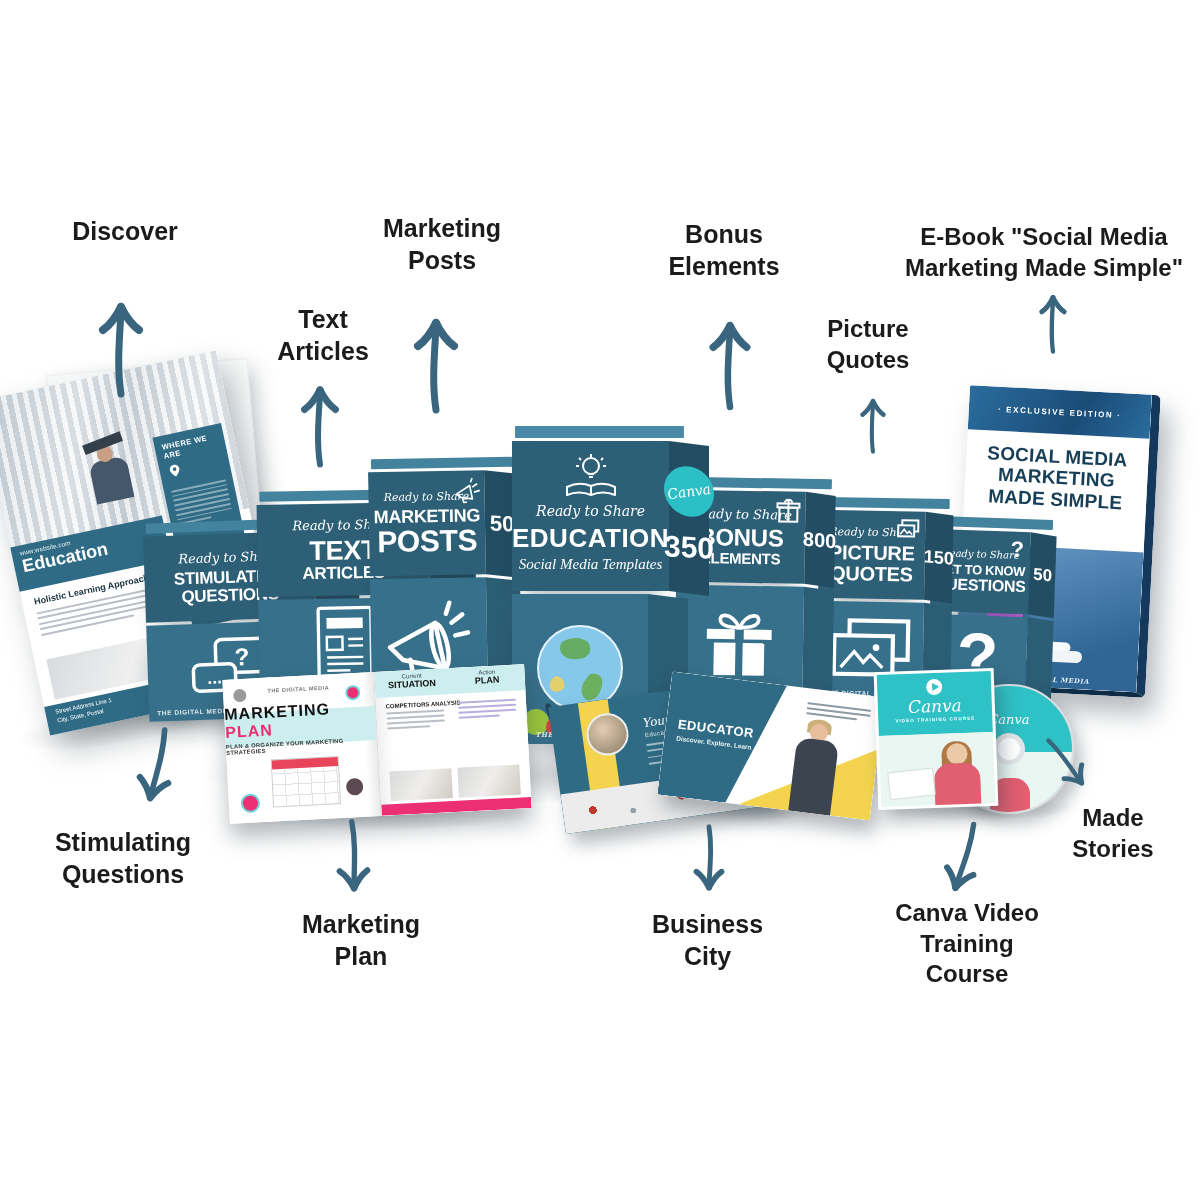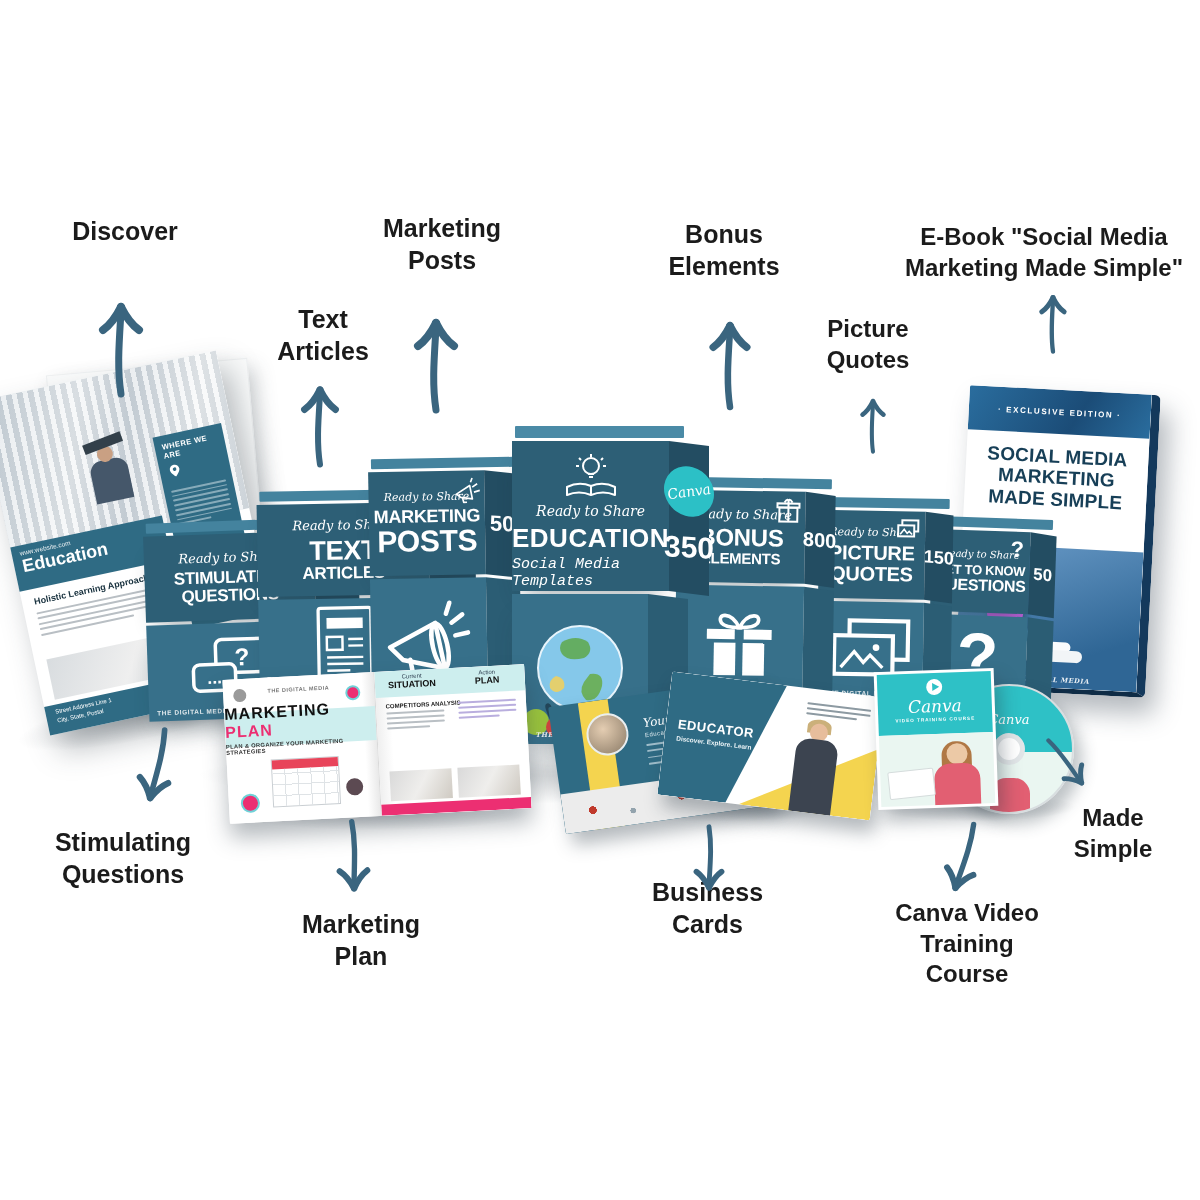--- a/index.html
+++ b/index.html
@@ -40,21 +40,21 @@
   #box0 .a,#box0 .b{font-size:17px;}
   #box1 .a{font-size:27px;} #box1 .b{font-size:17px;}
   #box2 .a{font-size:18px;} #box2 .b{font-size:30px;}
   #box3 .a{font-size:24px;} #box3 .b{font-size:15px;}
   #box4 .a,#box4 .b{font-size:20px;}
   #box5 .a{font-size:13px;} #box5 .b{font-size:16px;}
 
   
   #cbox .f-label{justify-content:flex-start;padding-top:10px;}
   #cbox .ctitle{font-weight:700;font-size:26px;letter-spacing:.5px;}
-  #cbox .csub{font-family:Liberation Mono, monospace;font-style:italic;font-size:15px;margin-top:2px;}
+  #cbox .csub{font-family:Liberation Serif, serif;font-style:italic;font-size:15px;margin-top:2px;}
   .canva-badge{width:50px;height:50px;border-radius:50%;background:#2cc0c6;display:flex;align-items:center;
                justify-content:center;color:#fff;font-size:14px;transform:rotate(-14deg);}
   .c350{color:#fff;font-weight:700;font-size:30px;margin-top:14px;transform:skewY(-4deg);}
 
   
   .brochure{position:absolute;left:12px;top:372px;width:242px;height:342px;z-index:2;transform:rotate(-12deg);
             background:#fff;box-shadow:8px 18px 30px rgba(50,60,70,.35);}
   .brochure-back{position:absolute;left:60px;top:366px;width:200px;height:330px;background:#fafbfb;
             transform:rotate(-5deg);z-index:1;box-shadow:6px 10px 20px rgba(60,70,80,.25);border:1px solid #eef0f1;}
   .b-photo{position:absolute;left:0;top:0;width:100%;height:47%;
@@ -229,32 +229,32 @@
   </div>
 
   <div class="label" style="left:32px;top:826px;width:182px;">
     <span>Stimulating</span>
     <span>Questions</span>
   </div>
   <div class="label" style="left:272px;top:908px;width:178px;">
     <span>Marketing</span>
     <span>Plan</span>
   </div>
-  <div class="label" style="left:620px;top:876px;width:175px;">
+  <div class="label" style="left:620px;top:908px;width:175px;">
     <span>Business</span>
-    <span>Cards</span>
+    <span>City</span>
   </div>
   <div class="label" style="left:878px;top:898px;width:178px;font-size:24px;">
     <span>Canva Video</span>
     <span>Training</span>
     <span>Course</span>
   </div>
   <div class="label" style="left:1042px;top:803px;width:142px;font-size:24px;">
     <span>Made</span>
-    <span>Simple</span>
+    <span>Stories</span>
   </div>
 
   <svg class="arrow" style="left:86px;top:298px;" width="70" height="100" viewBox="0 0 60 100">
       <use href="#handarrow"></use>
     </svg>
   <svg class="arrow" style="left:292px;top:382px;" width="56" height="86" viewBox="0 0 60 100">
       <use href="#handarrow"></use>
     </svg>
   <svg class="arrow" style="left:406px;top:306px;" width="60" height="116" viewBox="0 0 60 100">
       <use href="#handarrow"></use>

